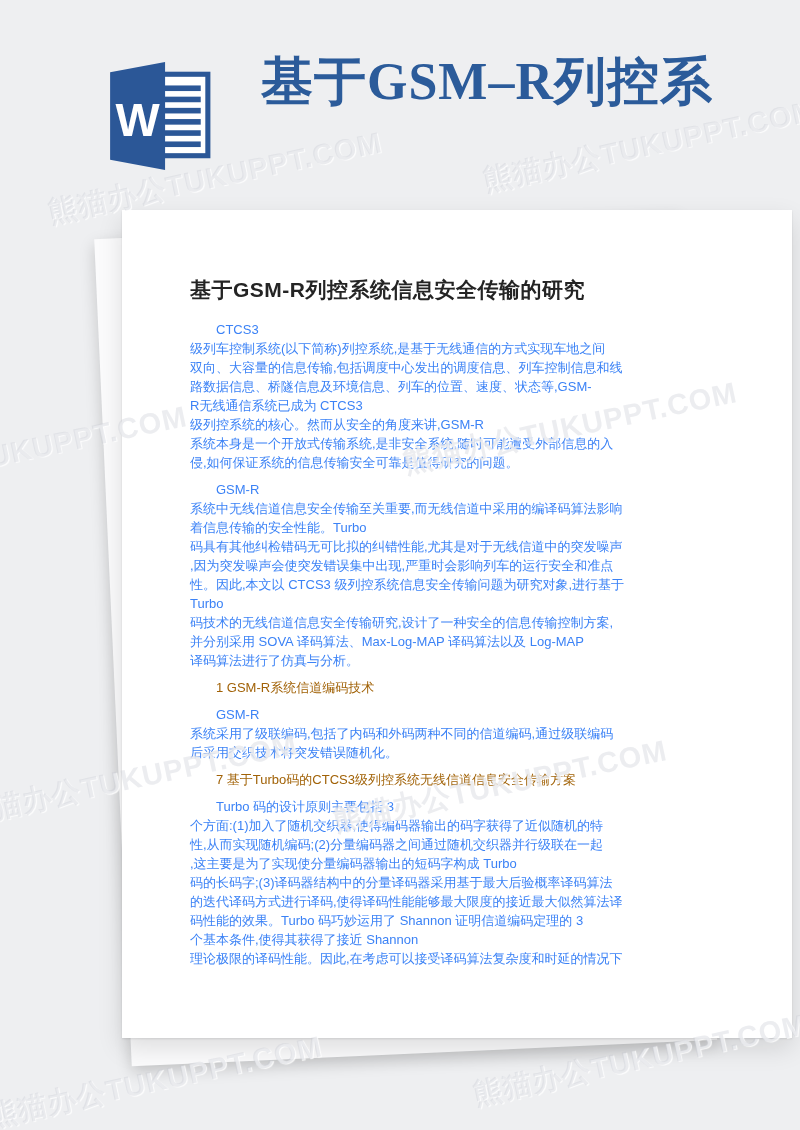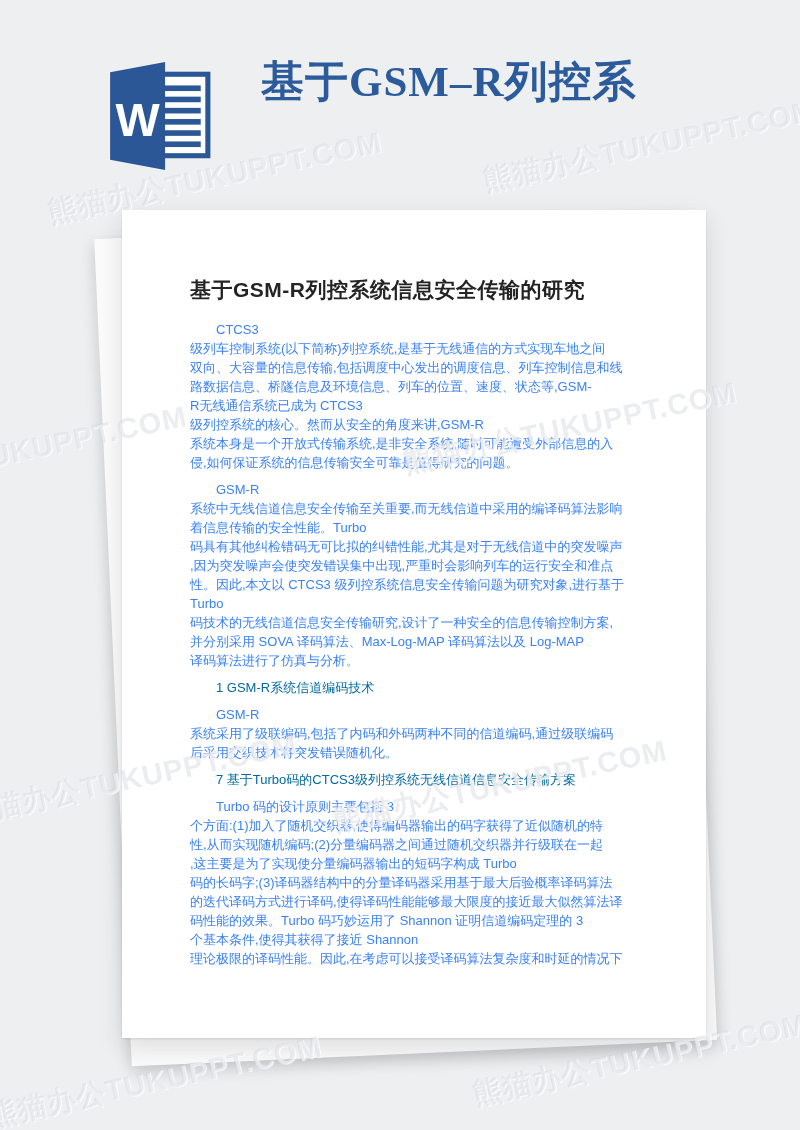--- a/index.html
+++ b/index.html
@@ -8,49 +8,49 @@
     background:#eeeff1;
     font-family:"Liberation Sans","DejaVu Sans",sans-serif;
   }
   .stage{position:absolute;inset:0;overflow:hidden;}
 
   
   .hdr-icon{position:absolute;left:108px;top:60px;width:104px;height:112px;}
   .hdr-title{
     position:absolute;left:261px;top:56px;
     font-family:"Liberation Serif","DejaVu Serif",serif;
-    font-weight:bold;font-size:43px;line-height:51px;
+    font-weight:bold;font-size:52px;line-height:51px;
     color:#2b5b9a;letter-spacing:1px;white-space:nowrap;
   }
 
   
   .page-back{
     position:absolute;left:122px;top:210px;width:586px;height:828px;
     background:#fbfbfc;
     transform:rotate(-2.6deg) translate(-10px,15px);
     box-shadow:0 6px 16px rgba(0,0,0,0.18);
   }
   .doc-page{
-    position:absolute;left:122px;top:210px;width:584px;height:828px;
+    position:absolute;left:122px;top:210px;width:670px;height:828px;
     background:#ffffff;box-sizing:border-box;
     padding:66px 48px 0 68px;
     box-shadow:0 1px 2px rgba(0,0,0,0.10),0 10px 24px rgba(0,0,0,0.12);
   }
 
   
   .doc-title{
     font-size:21px;font-weight:bold;color:#242424;
     margin:0 0 16px 0;white-space:pre-line;letter-spacing:0.5px;
   }
   .para{
     font-size:13px;line-height:19px;color:#3b82f6;
     margin:0 0 8px 0;white-space:pre-line;text-indent:2em;
     letter-spacing:0px;
   }
-  .para.heading{color:#0369a1;}
+  .para.heading{color:#a16207;}
 
   
   .wm{
     position:absolute;z-index:30;pointer-events:none;white-space:nowrap;
     font-weight:bold;font-size:29px;letter-spacing:1px;
     transform:rotate(-12deg);
     color:rgba(192,197,204,0.30);
     text-shadow:1px 1px 1px rgba(255,255,255,0.85);
   }
   .wm1{left:45px;  top:158px;}

